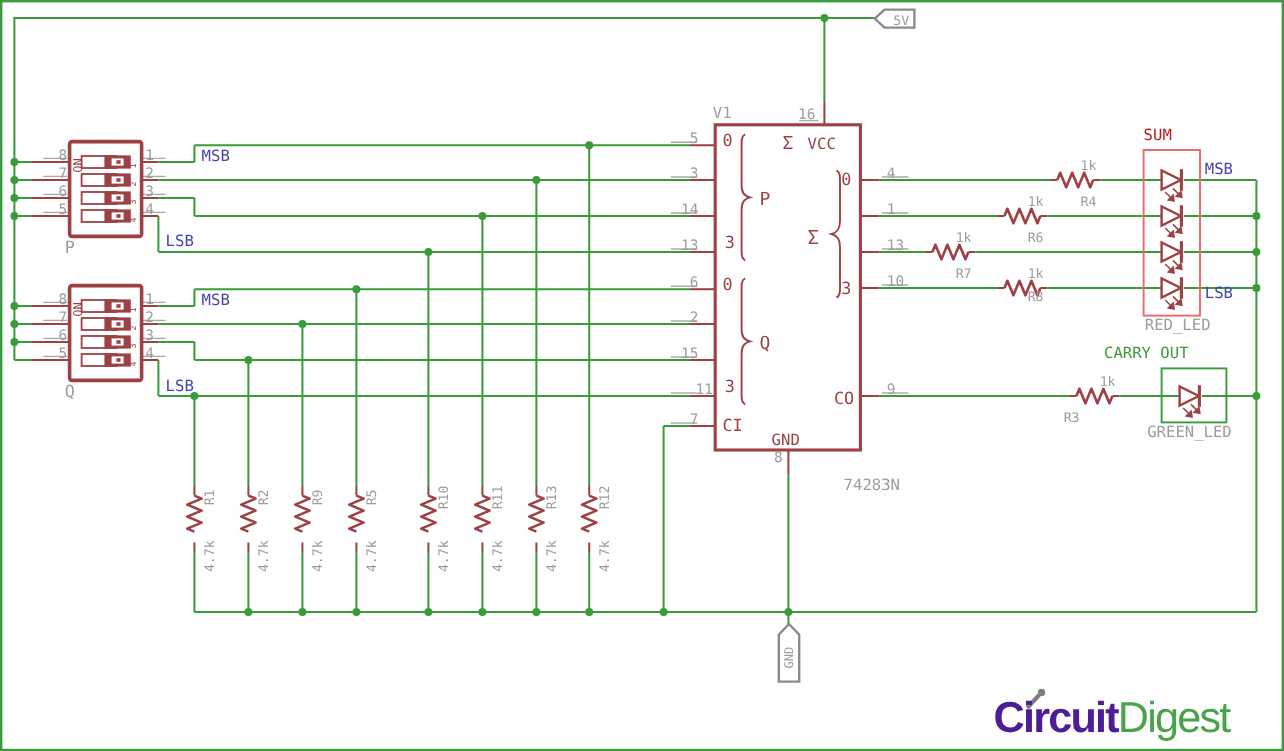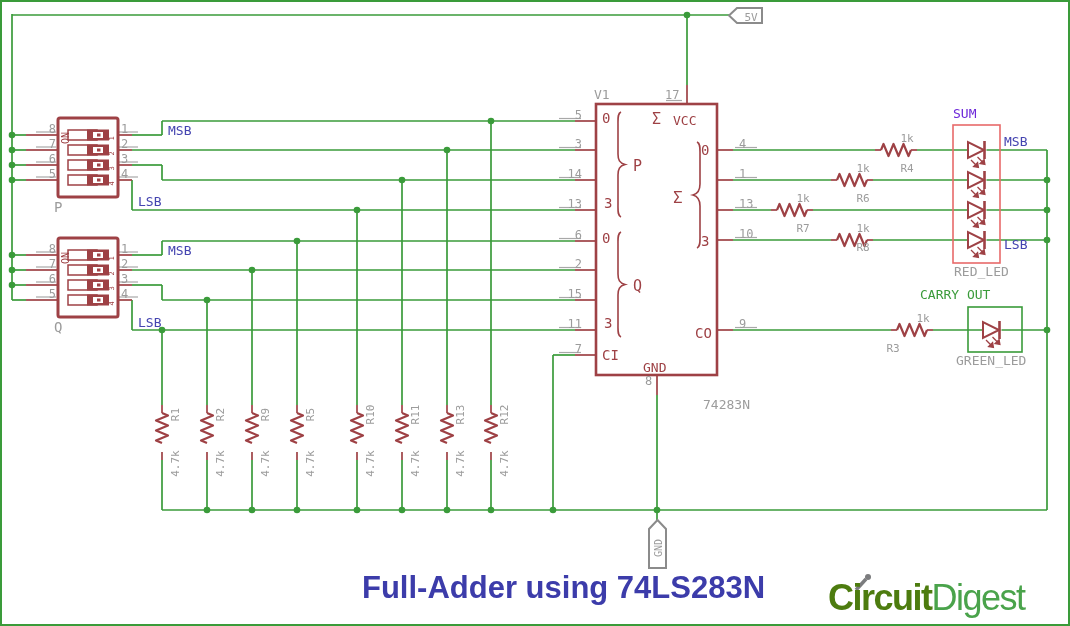--- a/index.html
+++ b/index.html
@@ -6,39 +6,39 @@
   #root{
     position:relative;width:1070px;height:626px;background:#ffffff;
     border:2px solid #3a9b3a;box-sizing:border-box;overflow:hidden;
     font-family:"DejaVu Sans Mono",monospace;
   }
   #schem{position:absolute;left:0;top:0;}
   .t{position:absolute;line-height:1;white-space:pre;display:block;}
   .gy{color:#9c9c9c}
   .dr{color:#9e4145}
   .bl{color:#4444b0}
-  .lr{color:#6d28d9}
+  .lr{color:#b91c1c}
   .gn{color:#3a9b3a}
   .s7{font-size:7px}
   .s10{font-size:10px}
   .s11{font-size:11px}
   .s12{font-size:12px}
   .s13{font-size:13px}
   .s14{font-size:14px}
   .s15{font-size:15px}
   .s16{font-size:16px}
   .ra{text-align:right}
   .ce{text-align:center}
   .rot{transform:rotate(-90deg)}
   .title{
     font-family:"Liberation Sans",sans-serif;font-size:31px;font-weight:600;
     color:#3c3caa;letter-spacing:0px;
   }
   .logo{font-family:"Liberation Sans",sans-serif;font-size:36px;letter-spacing:-1.5px;}
-  .logo .p1{color:#4d7c0f;font-weight:700;}
+  .logo .p1{color:#4c1d95;font-weight:700;}
   .logo .p2{color:#4aa34b;font-weight:400;}
 </style>
 </head>
 <body>
 
 <div id="root">
 
 <svg id="schem" width="1066" height="622" viewBox="2 2 1066 622">
   <defs>
     <path id="zig" d="M0,0 L2.5,-6 L7.5,6 L12.5,-6 L17.5,6 L22.5,-6 L27.5,6 L30,0" fill="none" stroke="#9e4145" stroke-width="2.2" stroke-linejoin="round"></path>
@@ -354,31 +354,31 @@
 <span class="t dr s10 ce rot" style="left:54px;top:251px;width:20px">ON</span>
 <span class="t dr s7 rot" style="left:106px;top:251px;width:8px">1</span>
 <span class="t dr s7 rot" style="left:106px;top:266px;width:8px">2</span>
 <span class="t dr s7 rot" style="left:106px;top:281px;width:8px">3</span>
 <span class="t dr s7 rot" style="left:106px;top:296px;width:8px">4</span>
 <span class="t gy s14" style="left:52px;top:318px">Q</span>
 <span class="t bl s13" style="left:166px;top:242px">MSB</span>
 <span class="t bl s13" style="left:136px;top:314px">LSB</span>
 
 <span class="t gy s13" style="left:592px;top:86px">V1</span>
-<span class="t gy s12" style="left:663px;top:87px">17</span>
+<span class="t gy s12" style="left:663px;top:87px">16</span>
 <span class="t gy s12" style="left:643px;top:373px">8</span>
 <span class="t gy s13" style="left:701px;top:396px">74283N</span>
 <span class="t gy s12 ra" style="left:556px;top:107px;width:24px">5</span>
 <span class="t gy s12 ra" style="left:556px;top:136px;width:24px">3</span>
 <span class="t gy s12 ra" style="left:556px;top:166px;width:24px">14</span>
 <span class="t gy s12 ra" style="left:556px;top:196px;width:24px">13</span>
 <span class="t gy s12 ra" style="left:556px;top:227px;width:24px">6</span>
 <span class="t gy s12 ra" style="left:556px;top:256px;width:24px">2</span>
 <span class="t gy s12 ra" style="left:556px;top:286px;width:24px">15</span>
-<span class="t gy s12 ra" style="left:556px;top:316px;width:24px">11</span>
+<span class="t gy s12 ra" style="left:568px;top:316px;width:24px">11</span>
 <span class="t gy s12 ra" style="left:556px;top:341px;width:24px">7</span>
 <span class="t gy s12" style="left:737px;top:136px">4</span>
 <span class="t gy s12" style="left:737px;top:166px">1</span>
 <span class="t gy s12" style="left:737px;top:196px">13</span>
 <span class="t gy s12" style="left:737px;top:226px">10</span>
 <span class="t gy s12" style="left:737px;top:316px">9</span>
 <span class="t dr s15" style="left:650px;top:110px">Σ</span>
 <span class="t dr s13" style="left:671px;top:112px">VCC</span>
 <span class="t dr s13" style="left:641px;top:359px">GND</span>
 <span class="t dr s14" style="left:600px;top:346px">CI</span>
@@ -424,16 +424,15 @@
 <span class="t lr s13" style="left:951px;top:105px">SUM</span>
 <span class="t bl s13" style="left:1002px;top:133px">MSB</span>
 <span class="t bl s13" style="left:1002px;top:236px">LSB</span>
 <span class="t gy s13" style="left:952px;top:263px">RED_LED</span>
 <span class="t gn s13" style="left:918px;top:286px">CARRY OUT</span>
 <span class="t gy s13" style="left:954px;top:352px">GREEN_LED</span>
 
 <span class="t gy s11 ce" style="left:738px;top:10px;width:22px">5V</span>
 <span class="t gy s10 ce rot" style="left:642px;top:541px;width:30px">GND</span>
 
-<span class="t title ce" style="left:360px;top:570px;width:400px">Full-Adder using 74LS283N</span>
 <span class="t logo" style="left:826px;top:578px"><span class="p1">Circuit</span><span class="p2">Digest</span></span>
 
 </div>
 
 </body></html>

